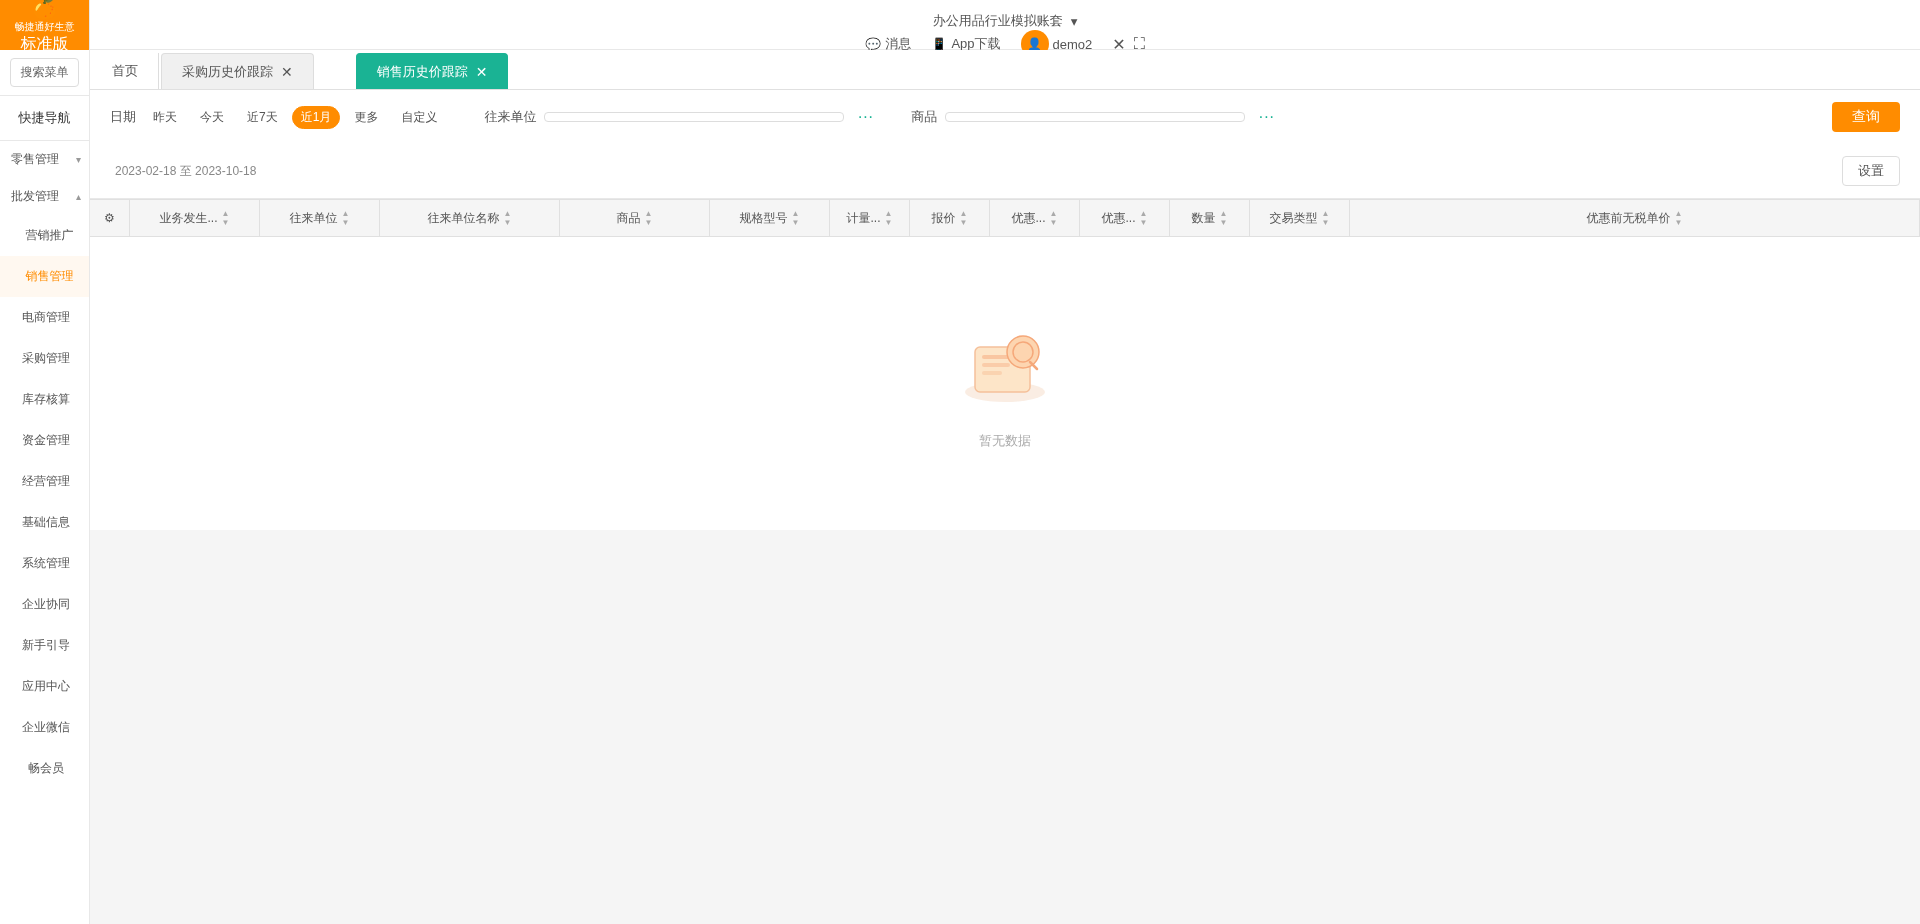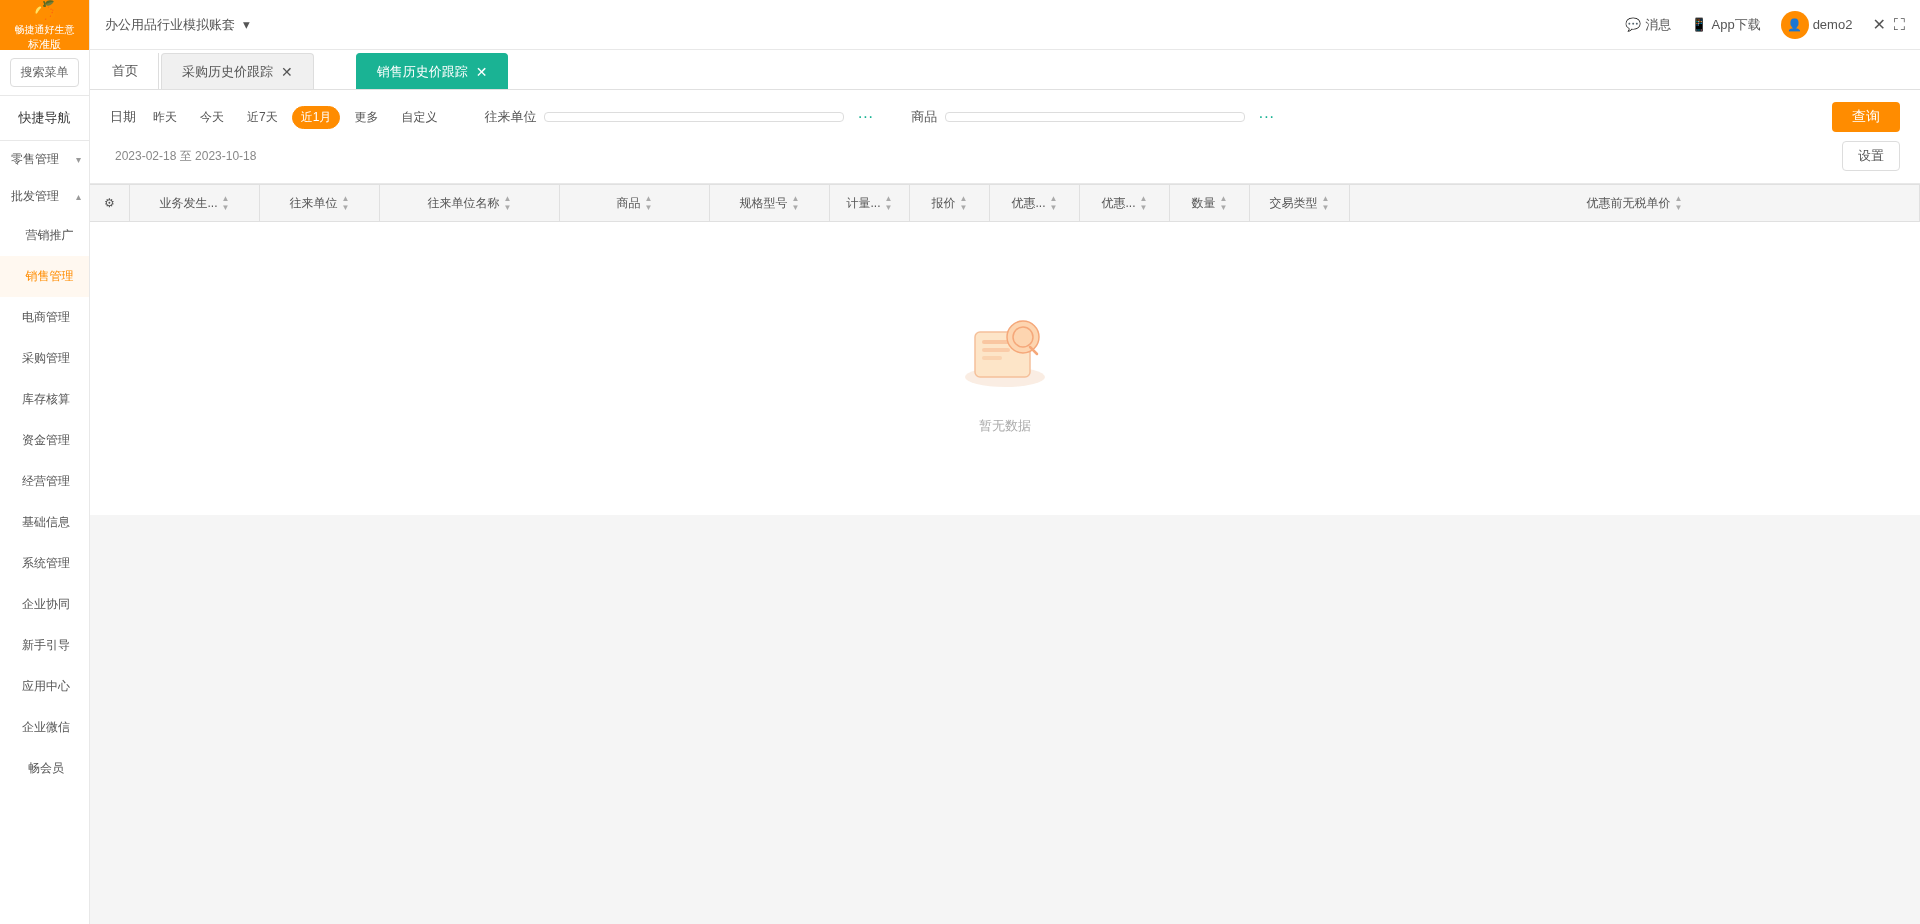--- a/index.html
+++ b/index.html
@@ -16,21 +16,21 @@
     .sidebar-menu { flex: 1; overflow-y: auto; }
     .sidebar-item { display: flex; flex-direction: column; align-items: center; justify-content: center; padding: 12px 5px; cursor: pointer; font-size: 12px; color: #555; border-left: 3px solid transparent; }
     .sidebar-item.active { background: #fff8f0; color: #ff8c00; border-left-color: #ff8c00; }
     .sidebar-item.has-sub { flex-direction: row; justify-content: space-between; padding: 10px 8px; }
     .sidebar-item.has-sub .arrow { font-size: 10px; color: #999; }
 
     
     .main { flex: 1; display: flex; flex-direction: column; height: 924px; overflow: hidden; }
 
     
-    .topbar { height: 50px; background: #fff; border-bottom: 1px solid #e8e8e8; display: flex; align-items: center; justify-content: space-between; padding: 12px 15px; }
+    .topbar { height: 50px; background: #fff; border-bottom: 1px solid #e8e8e8; display: flex; align-items: center; justify-content: space-between; padding: 12px 15px; flex-direction: column; }
     .topbar-left { display: flex; align-items: center; gap: 8px; }
     .topbar-title { font-size: 13px; color: #555; }
     .topbar-dropdown { background: none; border: none; cursor: pointer; color: #555; }
     .topbar-right { display: flex; align-items: center; gap: 20px; }
     .topbar-action { display: flex; align-items: center; gap: 4px; color: #555; cursor: pointer; font-size: 13px; background: none; border: none; }
     .avatar { width: 28px; height: 28px; border-radius: 50%; background: #ff8c00; display: flex; align-items: center; justify-content: center; color: white; font-size: 12px; }
 
     
     .tabs { height: 40px; background: #fff; border-bottom: 1px solid #e0e0e0; display: flex; align-items: flex-end; padding-left: 0; }
     .tab { height: 36px; padding: 0 20px; display: flex; align-items: center; gap: 8px; cursor: pointer; font-size: 13px; color: #555; background: #f0f0f0; border-right: 1px solid #ddd; border-top: 1px solid #ddd; border-left: 1px solid #ddd; margin-left: 2px; border-radius: 4px 4px 0 0; }
@@ -42,21 +42,21 @@
     
     .page-content { flex: 1; background: #f5f5f5; overflow: auto; }
     .page-header { background: #fff; padding: 12px 20px; border-bottom: 1px solid #e8e8e8; display: flex; align-items: center; justify-content: space-between; }
     .page-title { font-size: 16px; font-weight: bold; color: #333; }
     .page-header-actions { display: flex; align-items: center; gap: 15px; }
     .header-action-btn { display: flex; align-items: center; gap: 4px; color: #555; cursor: pointer; font-size: 13px; background: none; border: none; }
     .checkbox-label { display: flex; align-items: center; gap: 5px; font-size: 13px; color: #555; cursor: pointer; }
     .checkbox-checked { width: 16px; height: 16px; background: #1ab394; border-radius: 3px; display: flex; align-items: center; justify-content: center; color: white; font-size: 11px; }
 
     
-    .filter-area { background: #fff; padding: 12px 20px; border-bottom: 1px solid #e8e8e8; display: flex; align-items: center; gap: 5px; flex-wrap: wrap; }
+    .filter-area { background: #fff; padding: 12px 20px; border-bottom: 1px solid #e8e8e8; display: flex; align-items: center; gap: 20px; flex-wrap: wrap; }
     .filter-row { display: flex; align-items: center; gap: 8px; flex-wrap: wrap; width: 100%; }
     .filter-item { display: flex; align-items: center; gap: 8px; }
     .filter-label { color: #555; font-size: 13px; white-space: nowrap; }
     .date-btns { display: flex; align-items: center; gap: 5px; }
     .date-btn { padding: 2px 8px; border: 1px solid transparent; border-radius: 12px; cursor: pointer; font-size: 12px; color: #555; background: none; }
     .date-btn.active { background: #ff8c00; color: white; border-color: #ff8c00; }
     .date-range { font-size: 12px; color: #888; margin-left: 5px; }
     .filter-input { border: 1px solid #ddd; border-radius: 4px; padding: 4px 10px; font-size: 13px; color: #333; min-width: 200px; background: #fff; cursor: pointer; }
     .filter-dots { color: #1ab394; font-size: 16px; cursor: pointer; margin-left: 5px; }
     .query-btn { background: #ff8c00; color: white; border: none; border-radius: 4px; padding: 6px 20px; font-size: 14px; cursor: pointer; }
@@ -92,21 +92,21 @@
     .window-controls { display: flex; align-items: center; gap: 8px; }
     .win-btn { background: none; border: none; cursor: pointer; font-size: 16px; color: #555; }
   </style>
 </head>
 <body>
 
 <div class="sidebar">
   <div class="sidebar-logo">
     <span class="logo-icon">🍊</span>
     <span style="font-size:10px;">畅捷通好生意</span>
-    <span style="font-size:11px;">标准版</span>
+    <span style="font-size:16px;">标准版</span>
   </div>
 
   <div class="sidebar-search">
     <button class="sidebar-search-btn">搜索菜单</button>
   </div>
 
   <div class="sidebar-nav">
     <button class="sidebar-nav-btn">快捷导航</button>
   </div>
 

